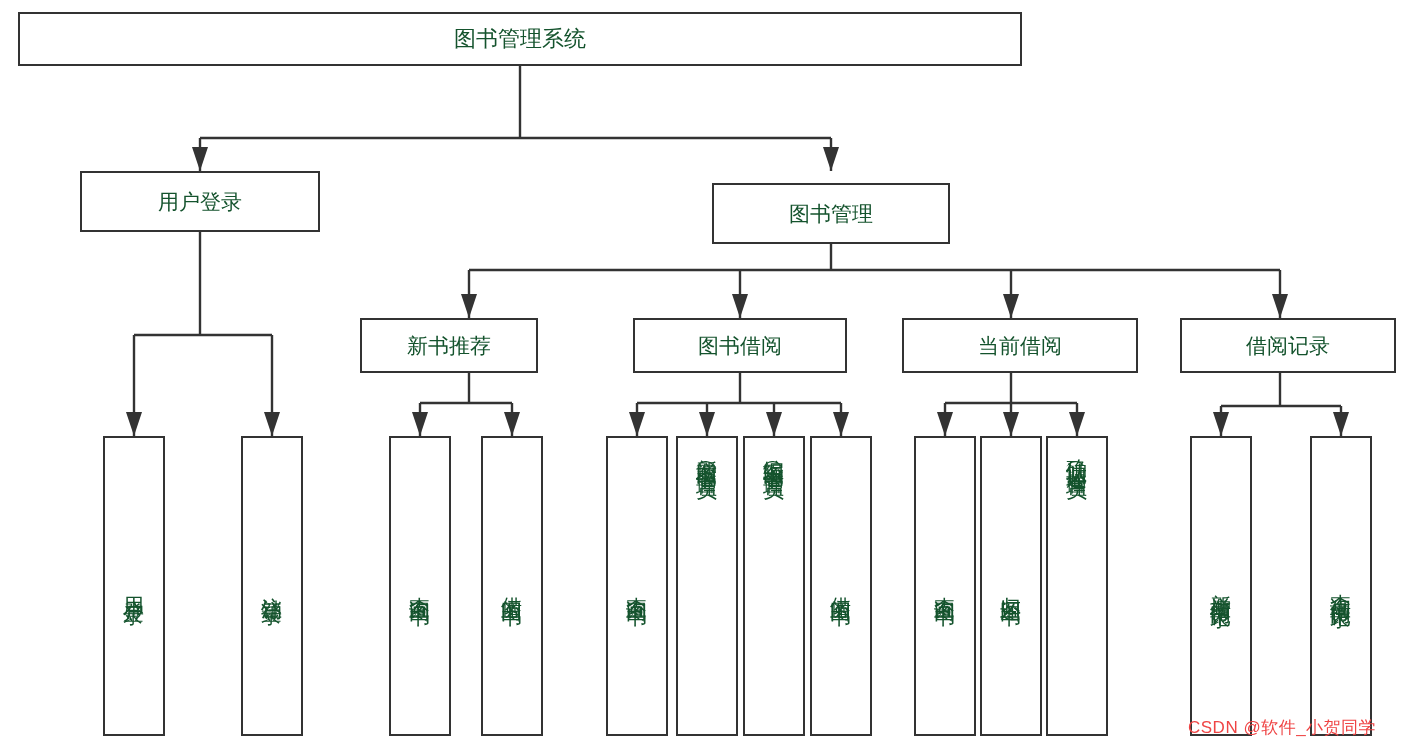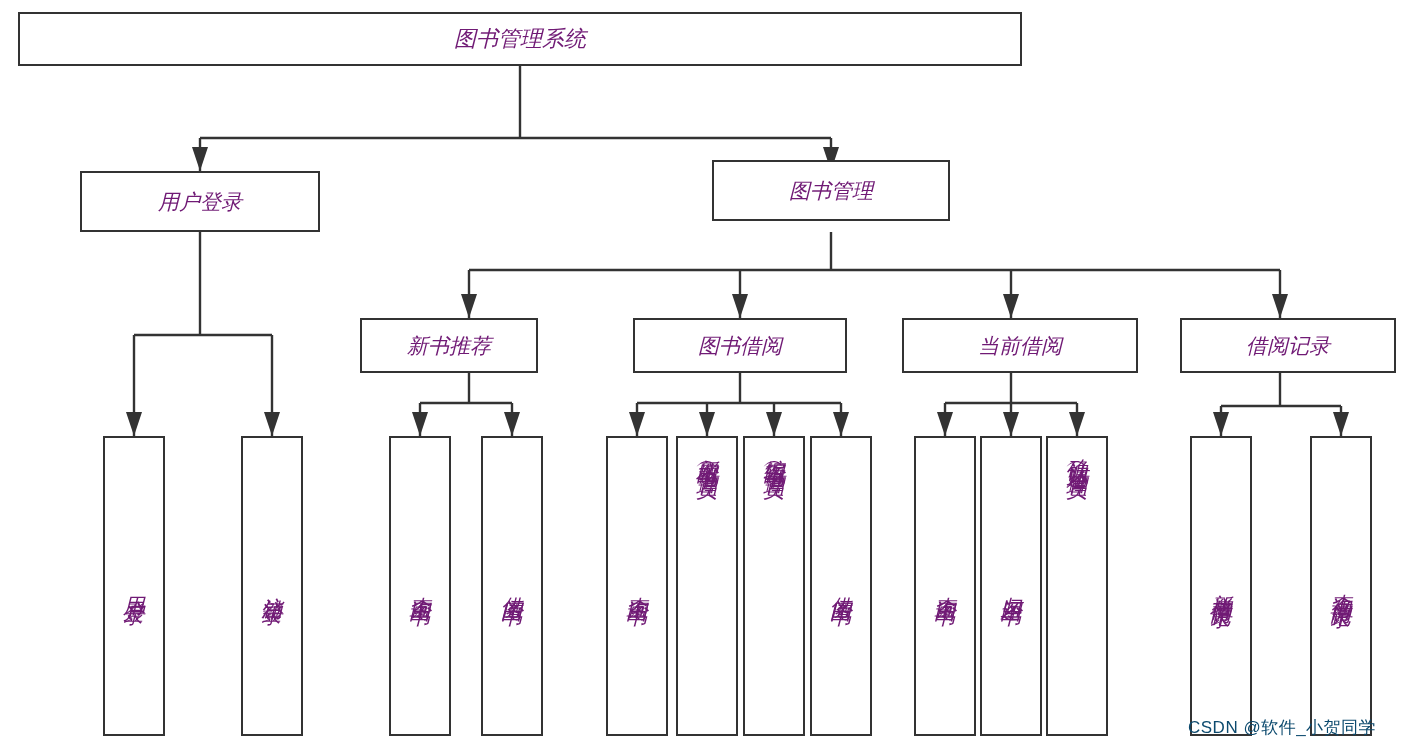--- a/index.html
+++ b/index.html
@@ -3,22 +3,22 @@
 <meta charset="utf-8">
 <style>
   html,body{margin:0;padding:0;background:#ffffff;}
   body{width:1405px;height:747px;overflow:hidden;
        font-family:"Liberation Sans","DejaVu Sans",sans-serif;}
   #diagram-root{position:relative;width:1405px;height:747px;background:#fff;}
   svg#edges{position:absolute;left:0;top:0;width:1405px;height:747px;}
   .node{position:absolute;box-sizing:border-box;background:#ffffff;
         border:2px solid #333333;display:flex;align-items:center;
         justify-content:center;}
-  .node .label{color:#701a75;line-height:1.12;text-align:center;
-               white-space:pre;font-style:italic;}
+  .node .label{color:#14532d;line-height:1.12;text-align:center;
+               white-space:pre;}
   .node.horiz .label{font-size:21px;}
   .node.root .label{font-size:22px;}
   .node.vert{align-items:center;}
   .node.vert .label{writing-mode:vertical-rl;text-orientation:upright;
                     font-size:21px;letter-spacing:3px;line-height:1;}
   .node.vert.toplong{align-items:flex-start;padding-top:4px;}
   .watermark{position:absolute;color:#b8b8b8;font-size:17px;
              letter-spacing:0.5px;white-space:nowrap;}
 </style>
 </head>
@@ -79,21 +79,21 @@
       <line x1="1341" y1="406" x2="1341" y2="436" stroke="#333333" stroke-width="2.4"></line>
       <polygon points="1333,412 1349,412 1341,436" fill="#333333"></polygon>
     </svg>
   <div id="nodes">
       <div class="node horiz root" style="left: 18px; top: 12px; width: 1004px; height: 54px;">
         <span class="label">图书管理系统</span>
       </div>
       <div class="node horiz" style="left: 80px; top: 171px; width: 240px; height: 61px;">
         <span class="label">用户登录</span>
       </div>
-      <div class="node horiz" style="left: 712px; top: 160px; width: 238px; height: 61px;">
+      <div class="node horiz" style="left: 712px; top: 183px; width: 238px; height: 61px;">
         <span class="label">图书管理</span>
       </div>
       <div class="node horiz" style="left: 360px; top: 318px; width: 178px; height: 55px;">
         <span class="label">新书推荐</span>
       </div>
       <div class="node horiz" style="left: 633px; top: 318px; width: 214px; height: 55px;">
         <span class="label">图书借阅</span>
       </div>
       <div class="node horiz" style="left: 902px; top: 318px; width: 236px; height: 55px;">
         <span class="label">当前借阅</span>
@@ -134,14 +134,14 @@
       <div class="node vert toplong" style="left: 1046px; top: 436px; width: 62px; height: 300px;">
         <span class="label">确认归还（管理员）</span>
       </div>
       <div class="node vert" style="left: 1190px; top: 436px; width: 62px; height: 300px;">
         <span class="label">新增借阅记录</span>
       </div>
       <div class="node vert" style="left: 1310px; top: 436px; width: 62px; height: 300px;">
         <span class="label">查询借阅记录</span>
       </div>
     </div>
-  <div class="watermark" style="left: 1188px; top: 716px; color: #0c4a6e;">CSDN @软件_小贺同学</div>
+  <div class="watermark" style="left: 1188px; top: 716px; color: #ef4444;">CSDN @软件_小贺同学</div>
 </div>
 
 </body></html>

